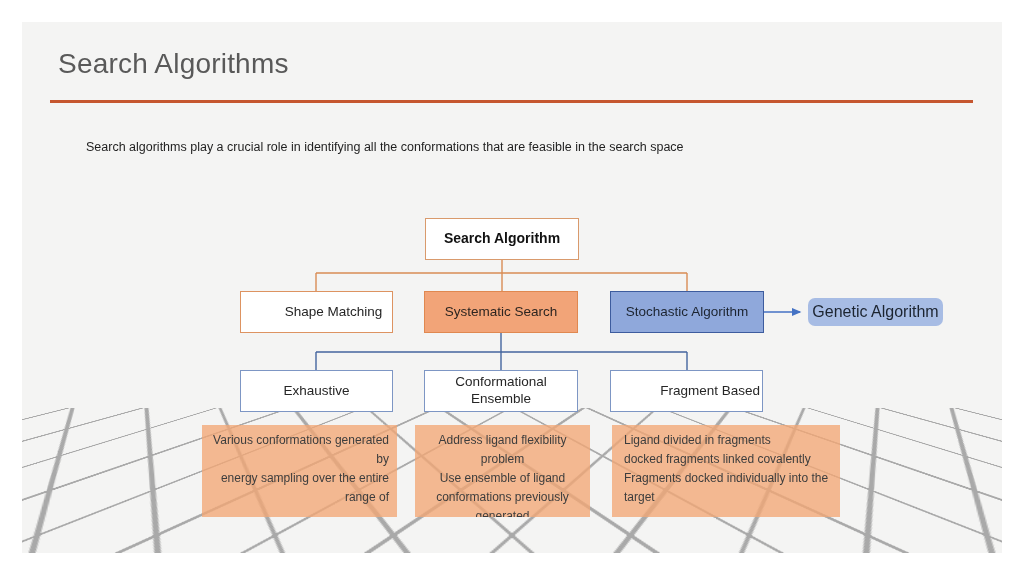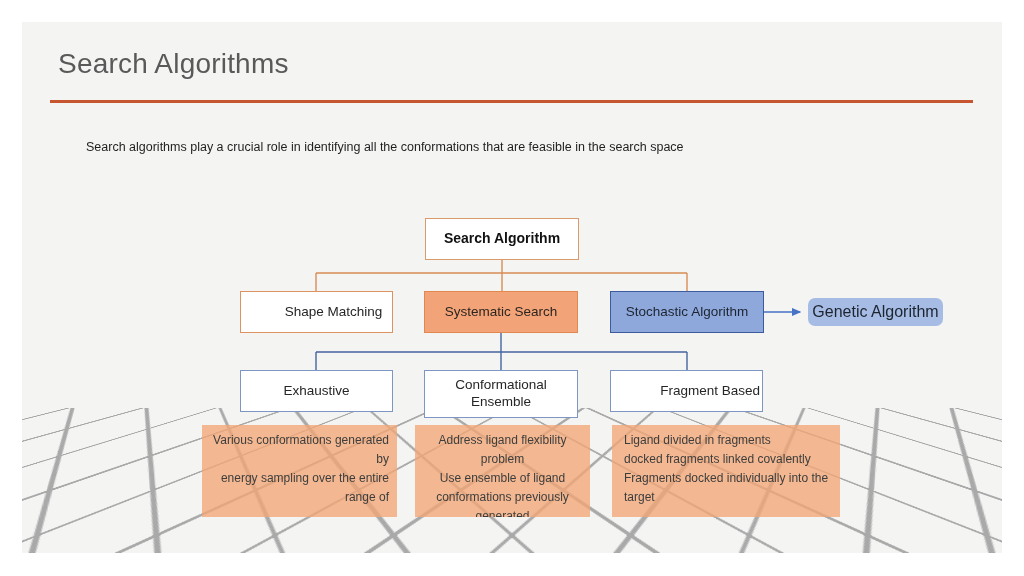--- a/index.html
+++ b/index.html
@@ -111,21 +111,21 @@
   </div>
 
   <div class="box b-side" style="left:786px;top:276px;width:135px;height:28px;">
     <span>Genetic Algorithm</span>
   </div>
 
   <div class="box b-blue-outline" style="left:218px;top:348px;width:153px;height:42px;">
     <span>Exhaustive</span>
   </div>
 
-  <div class="box b-blue-outline" style="left:402px;top:348px;width:154px;height:48px;">
+  <div class="box b-blue-outline" style="left:402px;top:348px;width:154px;height:42px;">
     <span>Conformational Ensemble</span>
   </div>
 
   <div class="box b-blue-outline" style="left:588px;top:348px;width:153px;height:42px;justify-content:flex-end;">
     <span>Fragment Based</span>
   </div>
 
   <div class="note align-right" style="left:180px;top:403px;width:195px;">
     <div>Various conformations generated by</div>
     <div>energy sampling over the entire range of</div>

